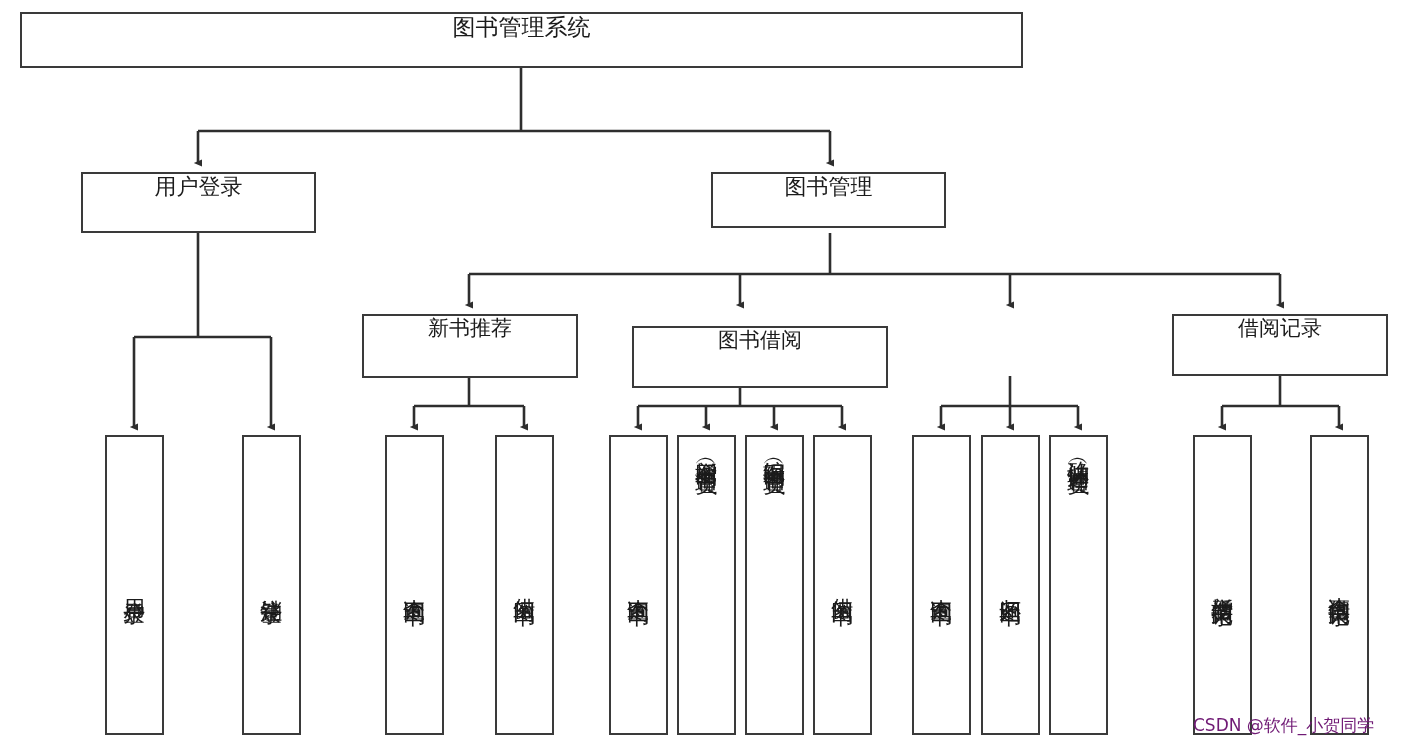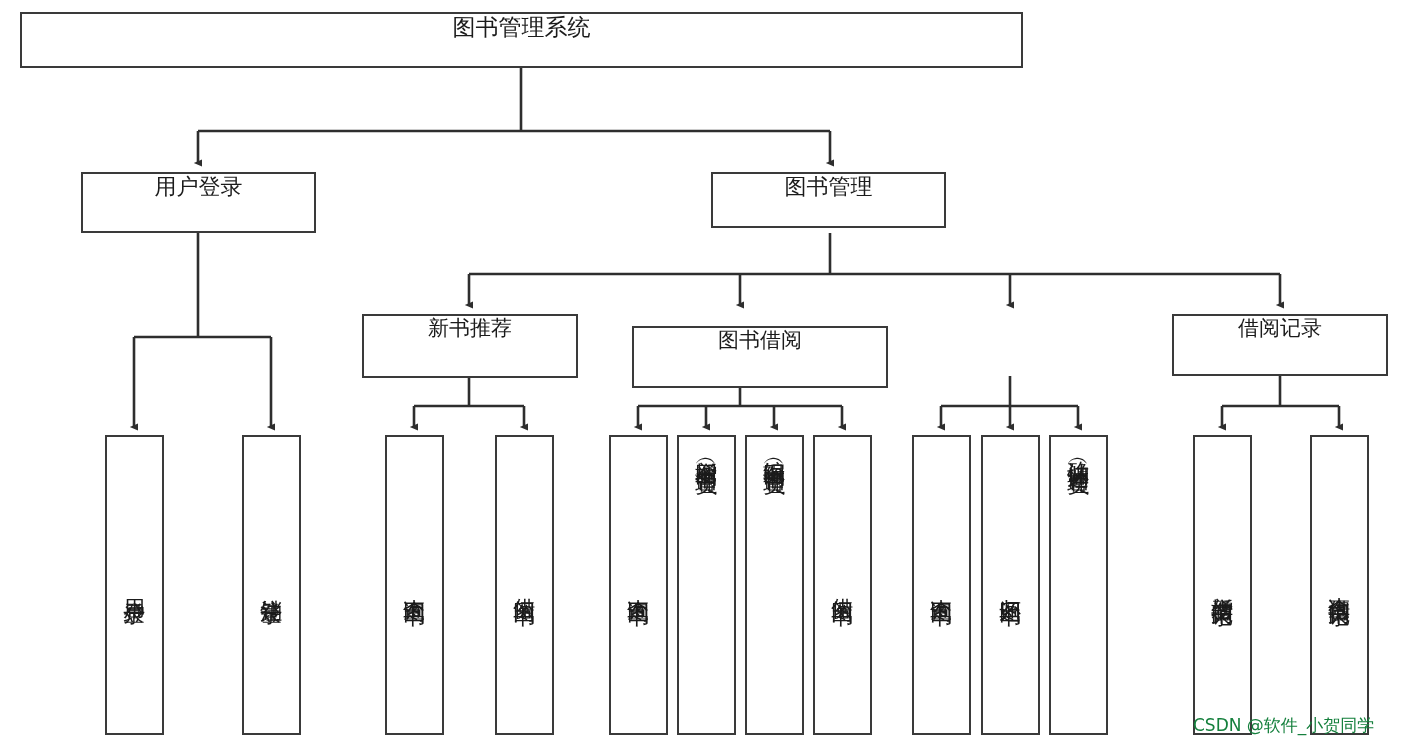--- a/index.html
+++ b/index.html
@@ -57,21 +57,21 @@
   }
   .node.leaf.center-v {
     align-items: center;
     padding-top: 0;
   }
   #watermark {
     position: absolute;
     left: 1193px;
     top: 714px;
     font-size: 17px;
-    color: #15803d;
+    color: #701a75;
     white-space: nowrap;
     z-index: 5;
   }
 </style>
 </head>
 <body>
 
 <div id="canvas">
 
   <svg class="connectors" viewBox="0 0 1405 747">

